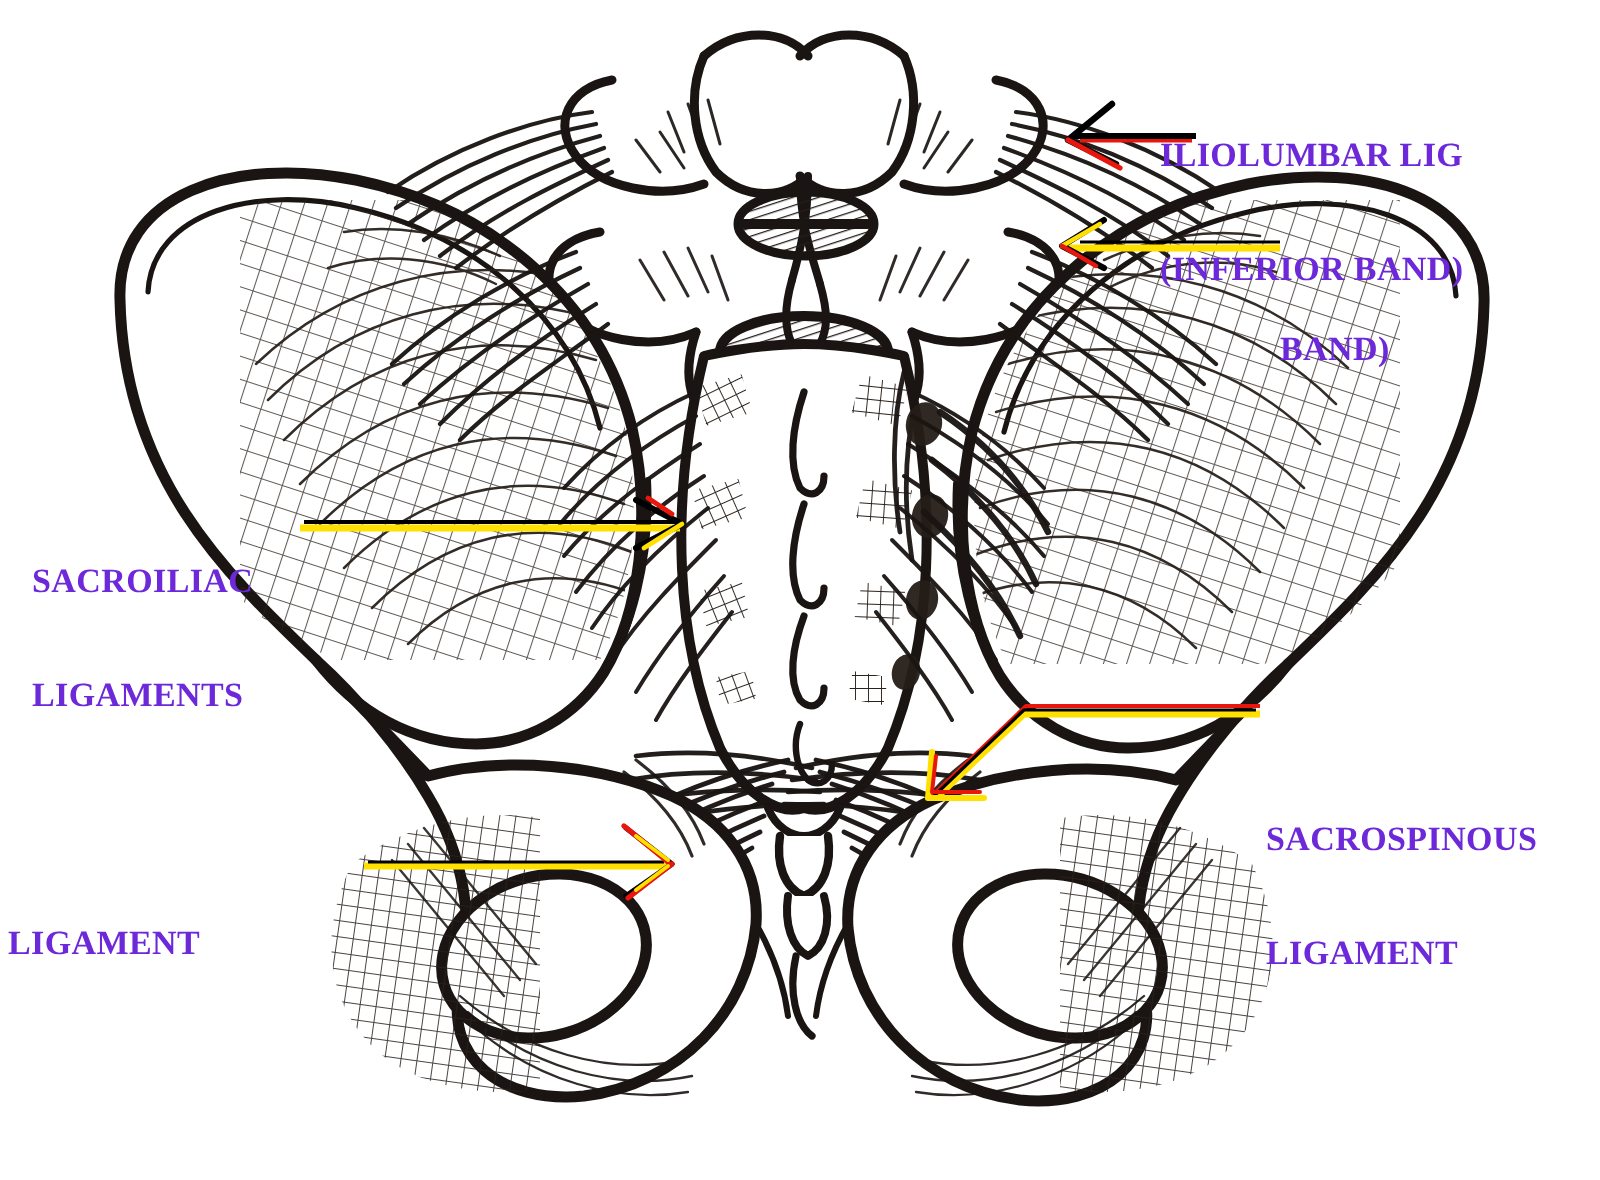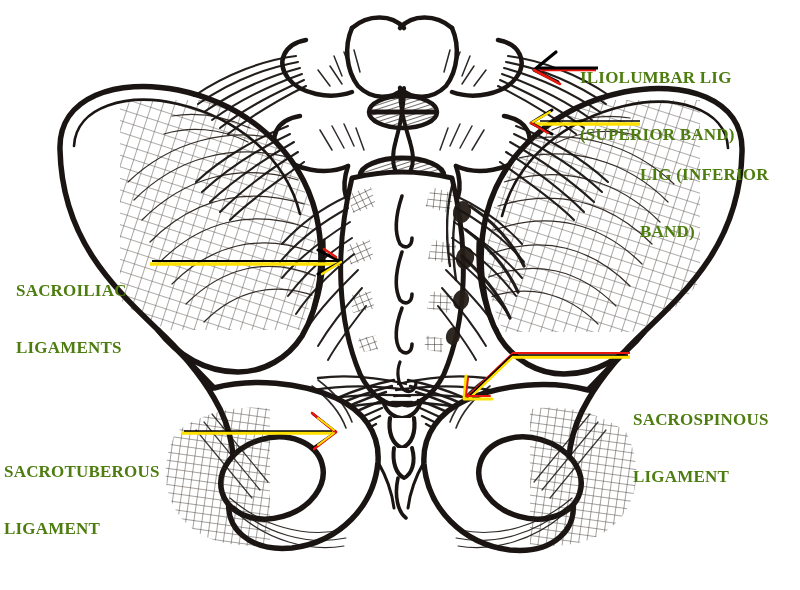--- a/index.html
+++ b/index.html
@@ -1,21 +1,21 @@
 <!DOCTYPE html>
 <html><head>
 <meta charset="utf-8">
 <style>
   html,body{margin:0;padding:0;background:#ffffff;}
   body{width:800px;height:590px;overflow:hidden;
        font-family:"Liberation Serif","DejaVu Serif",serif;}
   #stage{position:relative;width:800px;height:590px;background:#ffffff;}
   #art{position:absolute;left:0;top:0;width:800px;height:590px;}
   .label{position:absolute;font-weight:bold;font-size:17px;line-height:1.12;
-         color:#4d7c0f;letter-spacing:.2px;white-space:pre;}
+         color:#6d28d9;letter-spacing:.2px;white-space:pre;}
   .lbl-line{display:block;}
 </style>
 </head>
 <body>
 
 <div id="stage">
 
 <svg id="art" viewBox="0 0 800 590">
   <defs>
 
@@ -400,36 +400,34 @@
       <path d="M312,413 L334,431" stroke="#e8160c" stroke-width="2.6" stroke-linecap="round"></path>
       <path d="M336,432 L314,449" stroke="#e8160c" stroke-width="2.6" stroke-linecap="round"></path>
       <path d="M318,418 L334,430" stroke="#ffe000" stroke-width="2" stroke-linecap="round"></path>
       <path d="M334,433 L318,445" stroke="#ffe000" stroke-width="2" stroke-linecap="round"></path>
     </g>
   </g>
 </svg>
 
 <div class="label" style="left:580px;top:30px;">
   <span class="lbl-line">ILIOLUMBAR LIG</span>
-  <span class="lbl-line">(SUPERIOR BAND)</span>
+  <span class="lbl-line">(INFERIOR BAND)</span>
 </div>
 
 <div class="label" style="left:640px;top:127px;">
-  <span class="lbl-line">LIG (INFERIOR</span>
   <span class="lbl-line">BAND)</span>
 </div>
 
 <div class="label" style="left:16px;top:243px;">
   <span class="lbl-line">SACROILIAC</span>
   <span class="lbl-line">LIGAMENTS</span>
 </div>
 
 <div class="label" style="left:633px;top:372px;">
   <span class="lbl-line">SACROSPINOUS</span>
   <span class="lbl-line">LIGAMENT</span>
 </div>
 
 <div class="label" style="left:4px;top:424px;">
-  <span class="lbl-line">SACROTUBEROUS</span>
   <span class="lbl-line">LIGAMENT</span>
 </div>
 
 </div>
 
 </body></html>

